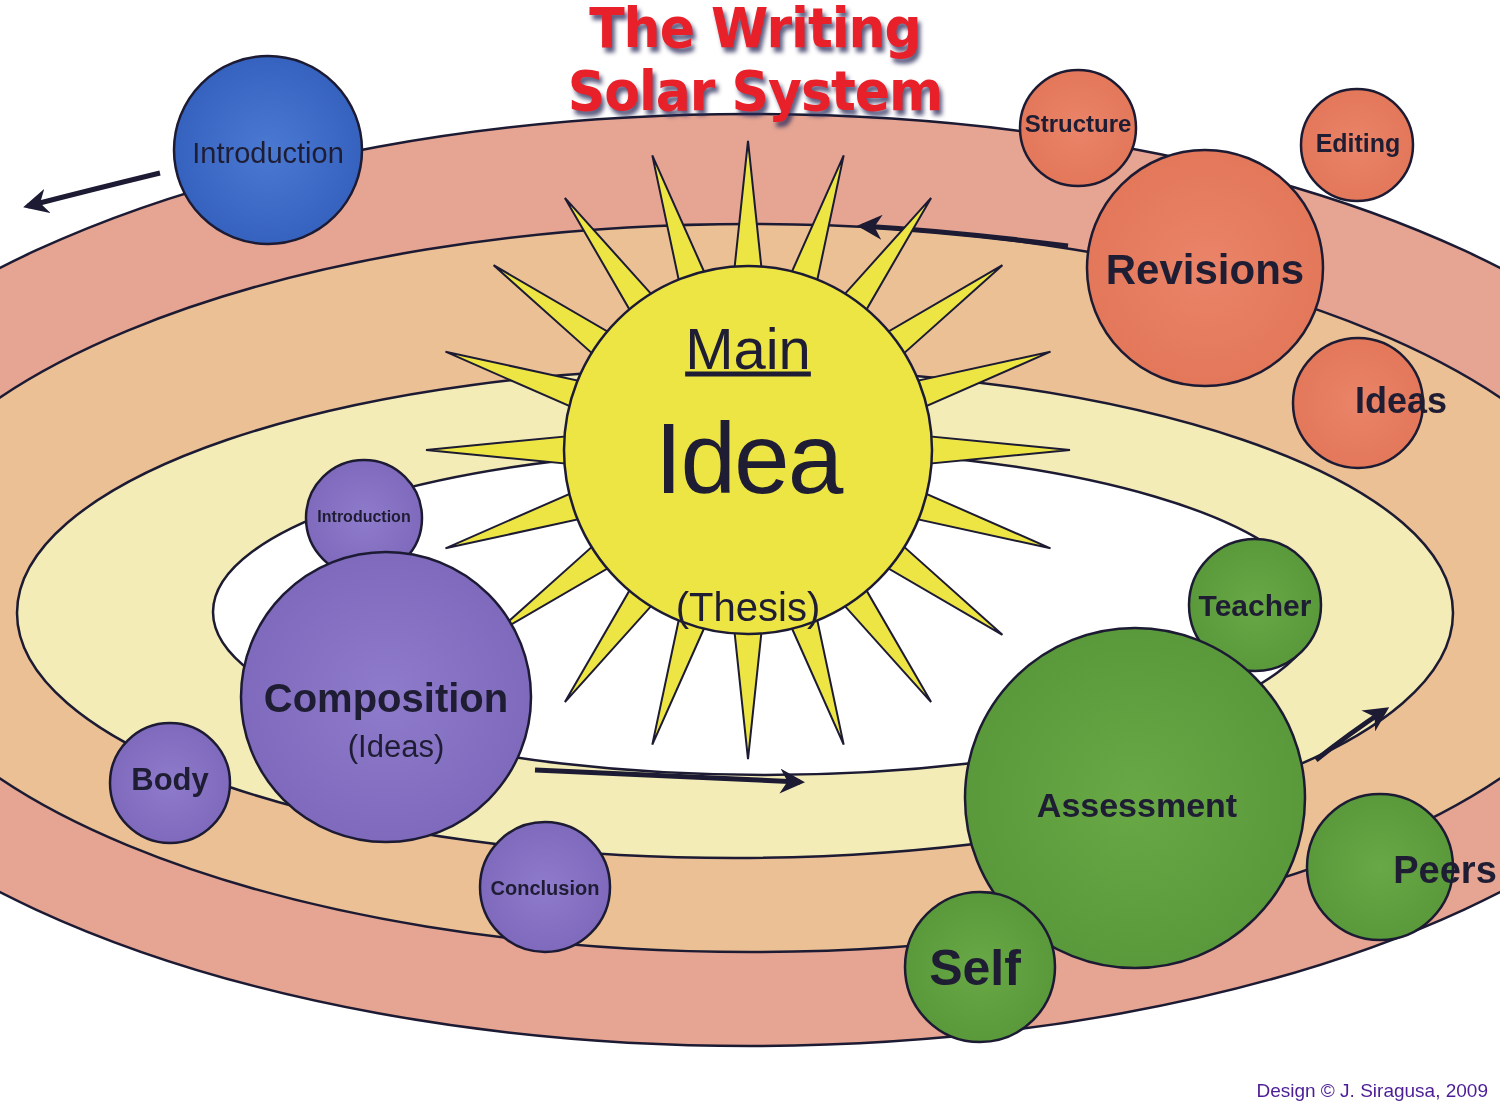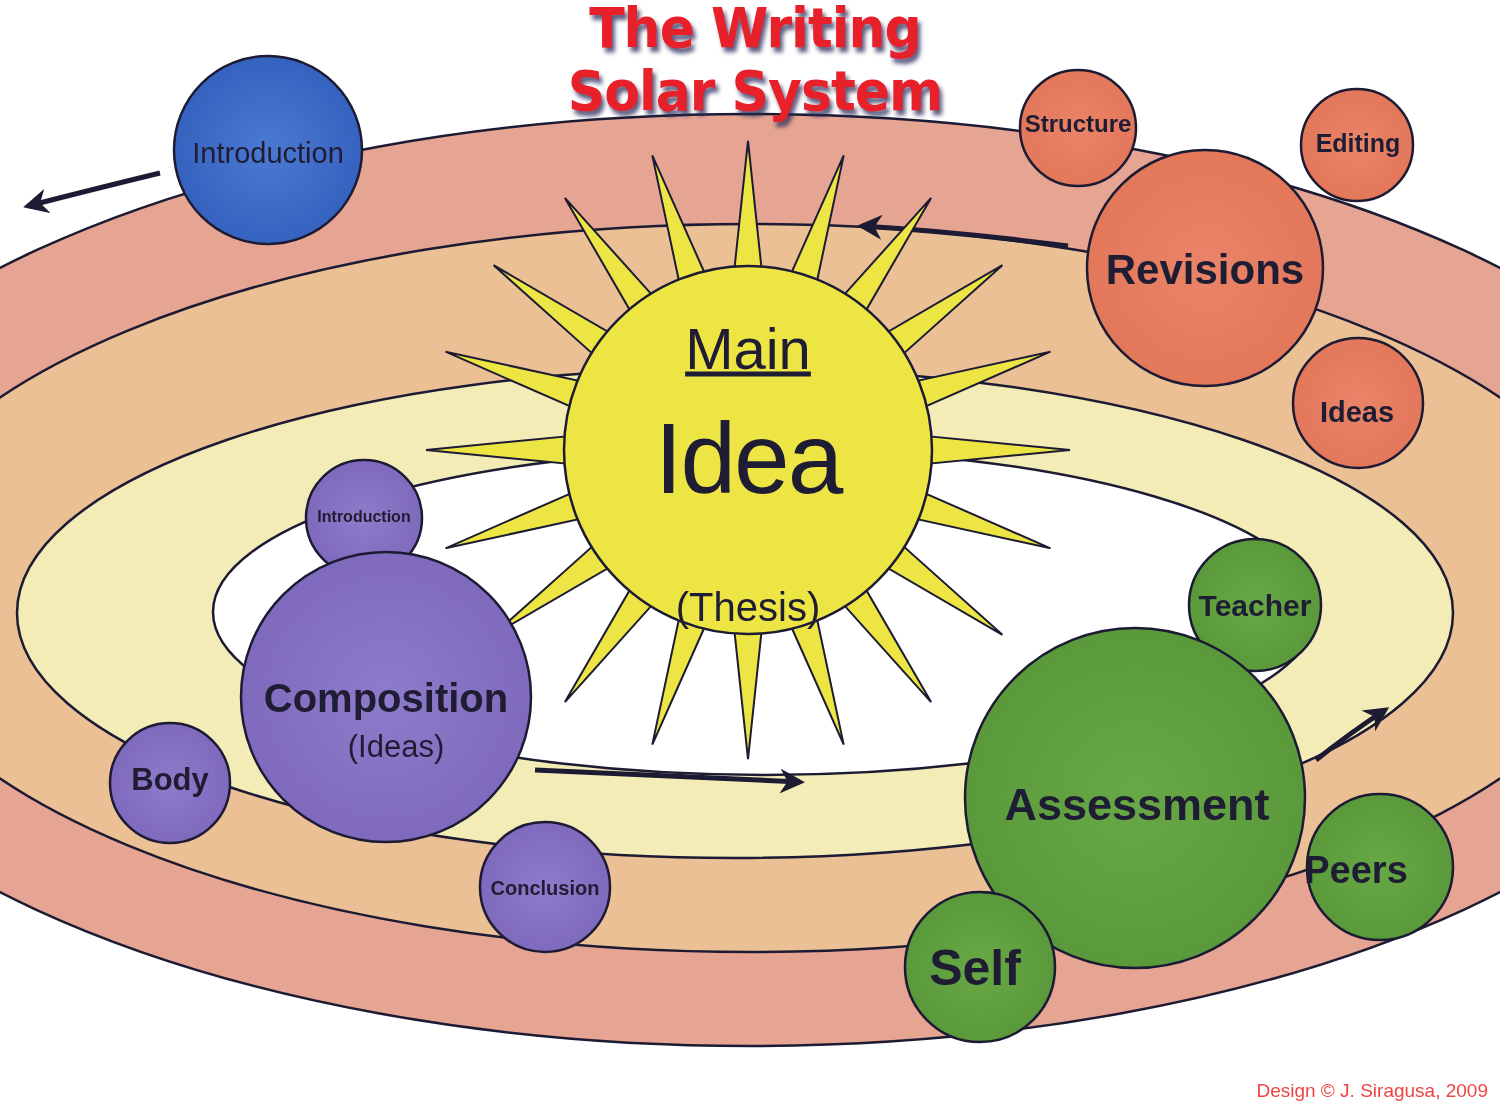--- a/index.html
+++ b/index.html
@@ -8,21 +8,21 @@
   .title {
     position: absolute; left: 540px; top: 0; width: 430px; text-align: center;
     font-family: "DejaVu Sans", sans-serif; font-weight: bold; color: #e8202a;
     font-size: 52px; line-height: 60px; letter-spacing: -1px;
     text-shadow: 3px 4px 4px rgba(40,40,90,0.75);
     transform: scaleY(1.05);
   }
   .title span { display: block; }
   .label { position: absolute; color: #1f1d33; text-align: center; white-space: nowrap; transform: translate(-50%, -50%); }
   .b { font-weight: bold; }
-  .credit { position: absolute; right: 12px; bottom: 8px; font-size: 19px; color: #ef4444; }
+  .credit { position: absolute; right: 12px; bottom: 8px; font-size: 19px; color: #4c1d95; }
 </style>
 </head>
 <body>
 
 <svg id="stage" viewBox="0 0 1500 1110" xmlns="http://www.w3.org/2000/svg">
   <defs>
     <radialGradient id="gBlue" cx="50%" cy="50%" r="55%">
         <stop offset="0%" stop-color="#4a79d2"></stop>
         <stop offset="100%" stop-color="#3460bd"></stop>
       </radialGradient>
@@ -87,26 +87,26 @@
 
 <div class="label" style="left:748px; top:348px; font-size:58px;text-decoration:underline;">Main</div>
 <div class="label" style="left:748px; top:458px; font-size:100px; letter-spacing:-2px;text-align:right;">Idea</div>
 <div class="label" style="left:748px; top:560px; font-size:40px;margin-top:47px;">(Thesis)</div>
 
 <div class="label" style="left:268px; top:153px; font-size:29px;">Introduction</div>
 
 <div class="label b" style="left:1078px; top:124px; font-size:24px;">Structure</div>
 <div class="label b" style="left:1358px; top:143px; font-size:25px;text-align:center;">Editing</div>
 <div class="label b" style="left:1205px; top:270px; font-size:42px;">Revisions</div>
-<div class="label b" style="left:1357px; top:401px; font-size:29px;margin-top:11px;">Ideas</div>
+<div class="label b" style="left:1401px; top:401px; font-size:36px;">Ideas</div>
 
 <div class="label b" style="left:364px; top:517px; font-size:16px;">Introduction</div>
 <div class="label b" style="left:386px; top:698px; font-size:40px;">Composition</div>
 <div class="label" style="left:396px; top:747px; font-size:31px;">(Ideas)</div>
 <div class="label b" style="left:170px; top:780px; font-size:31px;text-align:right;">Body</div>
 <div class="label b" style="left:545px; top:888px; font-size:20px;">Conclusion</div>
 
 <div class="label b" style="left:1255px; top:606px; font-size:30px;">Teacher</div>
-<div class="label b" style="left:1137px; top:805px; font-size:45px;text-align:center;">Assessment</div>
-<div class="label b" style="left:1356px; top:870px; font-size:38px;">Peers</div>
+<div class="label b" style="left:1137px; top:805px; font-size:34px;text-align:center;">Assessment</div>
+<div class="label b" style="left:1445px; top:870px; font-size:38px;">Peers</div>
 <div class="label b" style="left:975px; top:968px; font-size:50px;">Self</div>
 
 <div class="credit">Design © J. Siragusa, 2009</div>
 
 </body></html>

